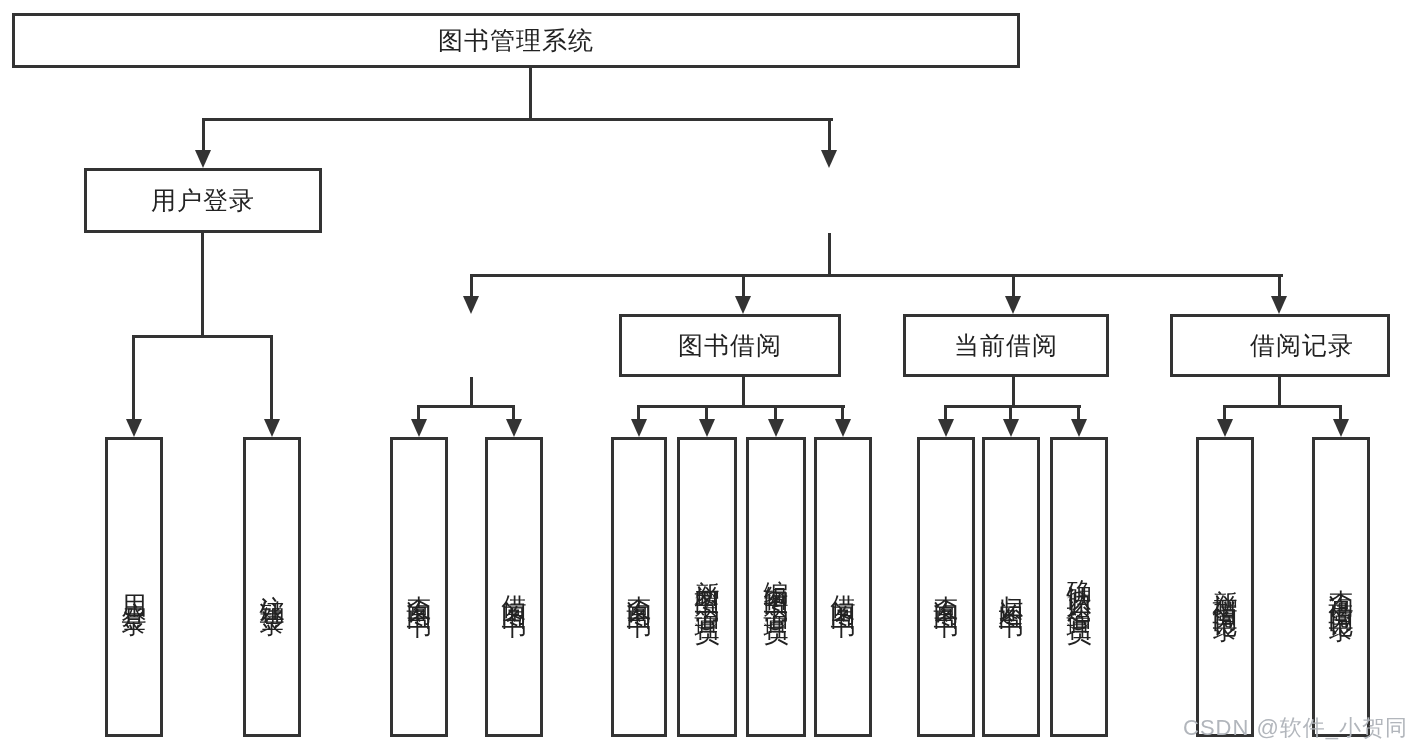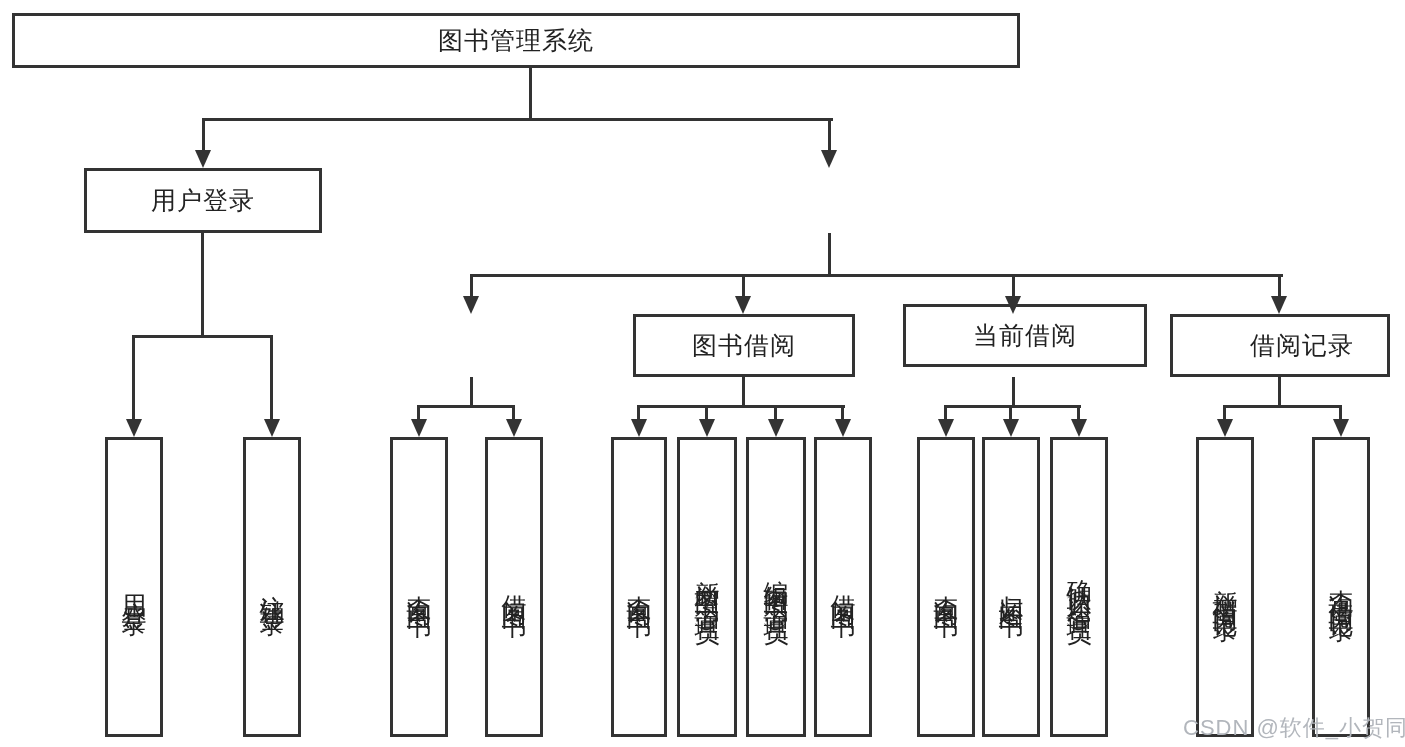--- a/index.html
+++ b/index.html
@@ -58,22 +58,22 @@
 </style>
 </head>
 <body>
 
 <div class="canvas">
 
   <div class="box" style="left:12px;top:13px;width:1008px;height:55px;">图书管理系统</div>
 
   <div class="box" style="left:84px;top:168px;width:238px;height:65px;">用户登录</div>
 
-  <div class="box" style="left:633px;top:314px;width:222px;height:63px;">图书借阅</div>
-  <div class="box" style="left:903px;top:304px;width:244px;height:63px;">当前借阅</div>
+  <div class="box" style="left:619px;top:314px;width:222px;height:63px;">图书借阅</div>
+  <div class="box" style="left:903px;top:314px;width:206px;height:63px;">当前借阅</div>
   <div class="box" style="left:1170px;top:314px;width:220px;height:63px;padding-left:44px;">借阅记录</div>
 
   <div class="box leaf" style="left:105px;width:58px;">
     <span class="vtext">用户登录</span>
   </div>
   <div class="box leaf" style="left:243px;width:58px;">
     <span class="vtext">注销登录</span>
   </div>
 
   <div class="box leaf" style="left:390px;width:58px;">

